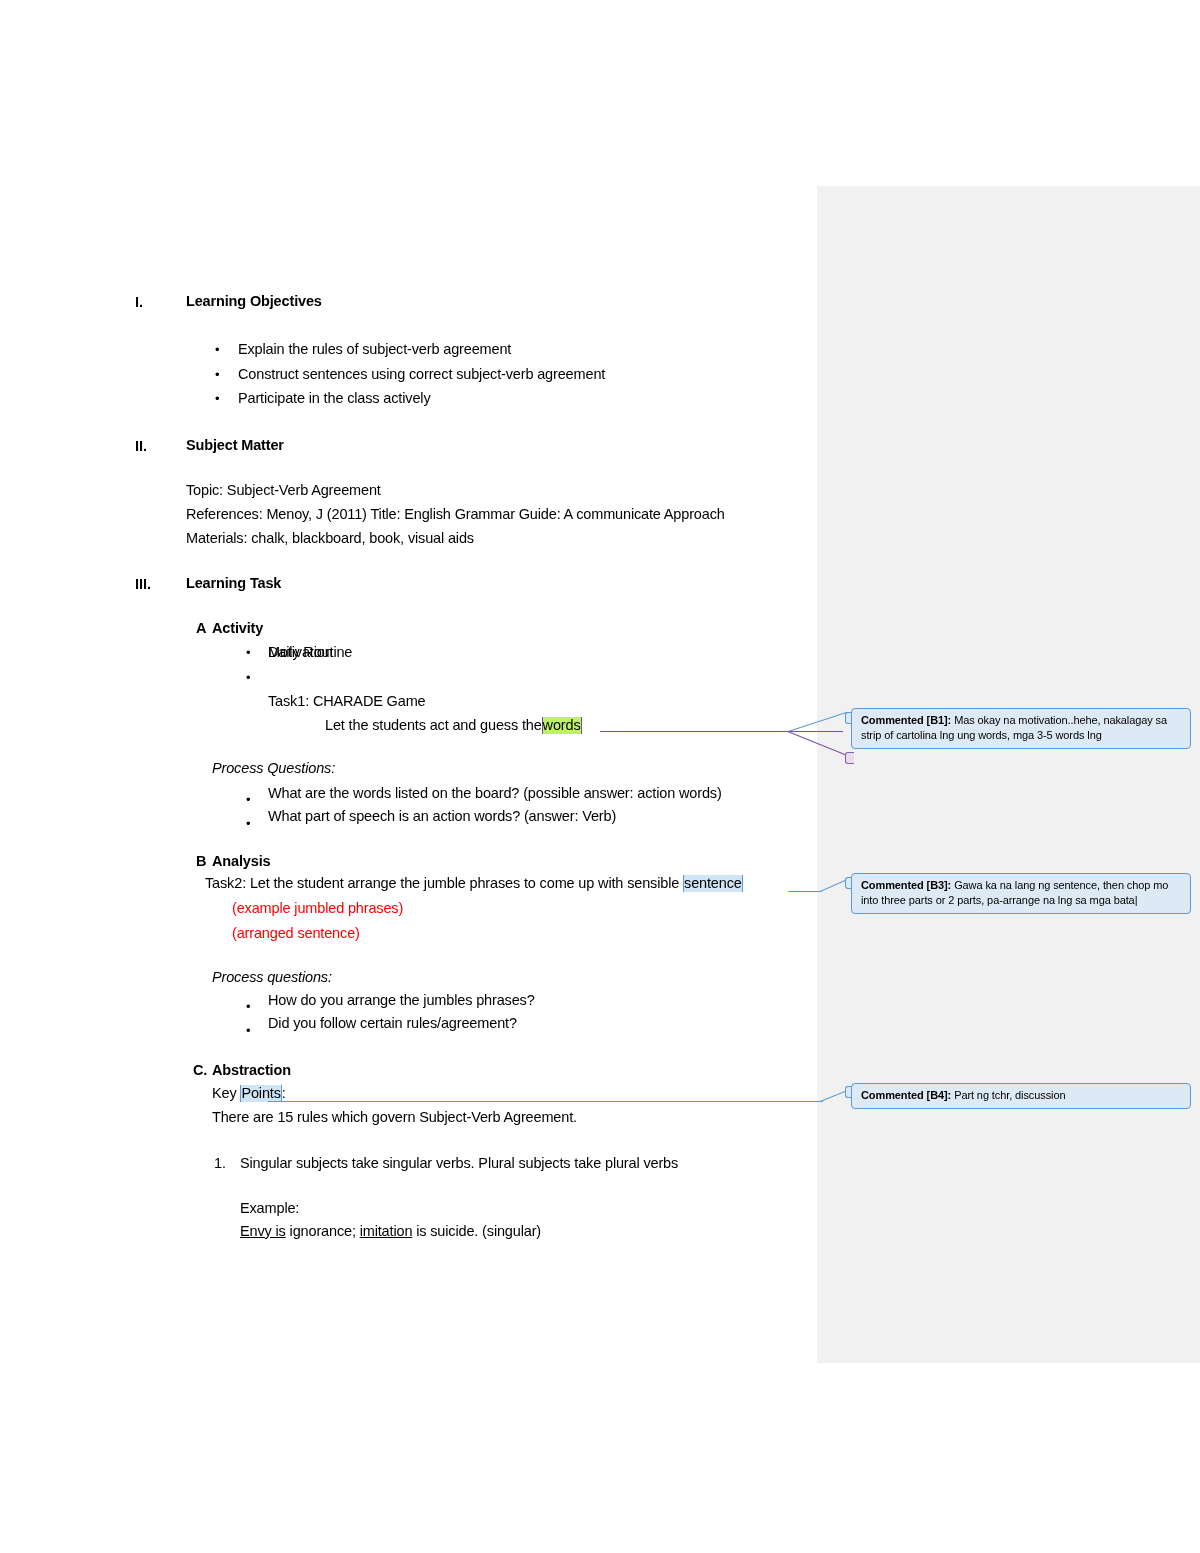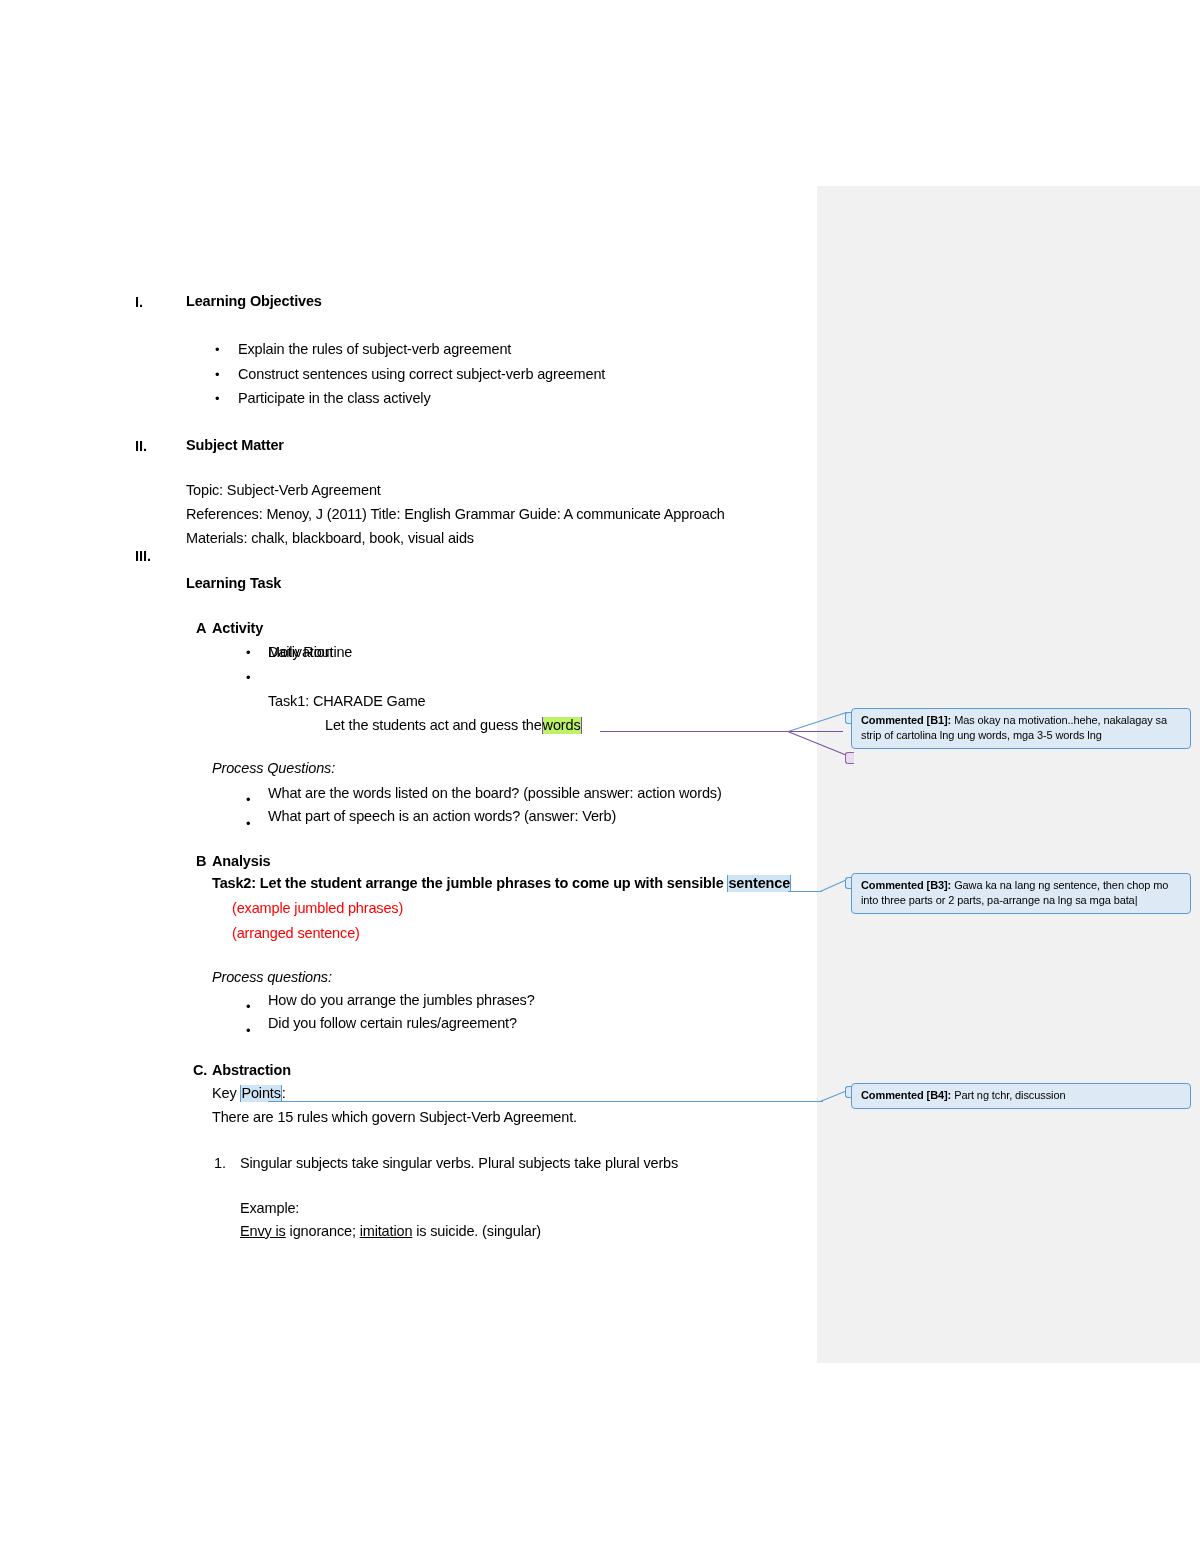--- a/index.html
+++ b/index.html
@@ -144,21 +144,21 @@
     <div class="bullet" style="left:215px; top:392px;">•</div>
     <div class="line" style="left:238px; top:391px;">Participate in the class actively</div>
 
     <div class="numeral" style="left:135px; top:438px;">II.</div>
     <div class="line bold" style="left:186px; top:438px;">Subject Matter</div>
 
     <div class="line" style="left:186px; top:483px;">Topic:  Subject-Verb Agreement</div>
     <div class="line" style="left:186px; top:507px;">References:  Menoy, J (2011) Title: English Grammar Guide: A communicate Approach</div>
     <div class="line" style="left:186px; top:531px;">Materials: chalk, blackboard, book, visual aids</div>
 
-    <div class="numeral" style="left:135px; top:548px;">III.</div>
+    <div class="numeral" style="left:135px; top:576px;">III.</div>
     <div class="line bold" style="left:186px; top:576px;">Learning Task</div>
 
     <div class="line bold" style="left:196px; top:621px;">A</div>
     <div class="line bold" style="left:212px; top:621px;">Activity</div>
 
     <div class="bullet" style="left:246px; top:646px;">•</div>
     <div class="line" style="left:268px; top:645px;">Daily Routine</div>
 
     <div class="bullet" style="left:246px; top:671px;">•</div>
     <div class="line" style="left:268px; top:645px;">Motivation</div>
@@ -171,21 +171,21 @@
 
     <div class="bullet" style="left:246px; top:793px;">•</div>
     <div class="line" style="left:268px; top:786px;">What are the words listed on the board? (possible answer: action words)</div>
 
     <div class="bullet" style="left:246px; top:817px;">•</div>
     <div class="line" style="left:268px; top:809px;">What part of speech is an action words? (answer: Verb)</div>
 
     <div class="line bold" style="left:196px; top:854px;">B</div>
     <div class="line bold" style="left:212px; top:854px;">Analysis</div>
 
-    <div class="line" style="left:212px; top:876px;font-weight:bold;"><span>Task2: Let the student arrange the jumble phrases to come up with sensible</span>&nbsp;<span class="hl-blue">sentence</span></div>
+    <div class="line" style="left:205px; top:876px;"><span>Task2: Let the student arrange the jumble phrases to come up with sensible</span>&nbsp;<span class="hl-blue">sentence</span></div>
 
     <div class="line red" style="left:212px; top:901px;">(example jumbled phrases)</div>
     <div class="line red" style="left:212px; top:926px;">(arranged sentence)</div>
 
     <div class="line italic" style="left:212px; top:970px;">Process questions:</div>
 
     <div class="bullet" style="left:246px; top:1000px;">•</div>
     <div class="line" style="left:268px; top:993px;">How do you arrange the jumbles phrases?</div>
 
     <div class="bullet" style="left:246px; top:1024px;">•</div>

